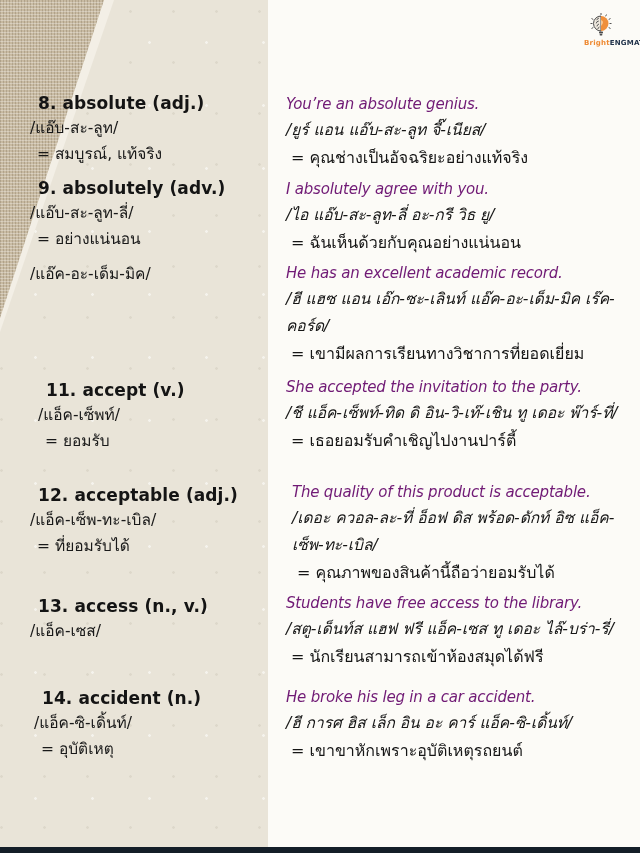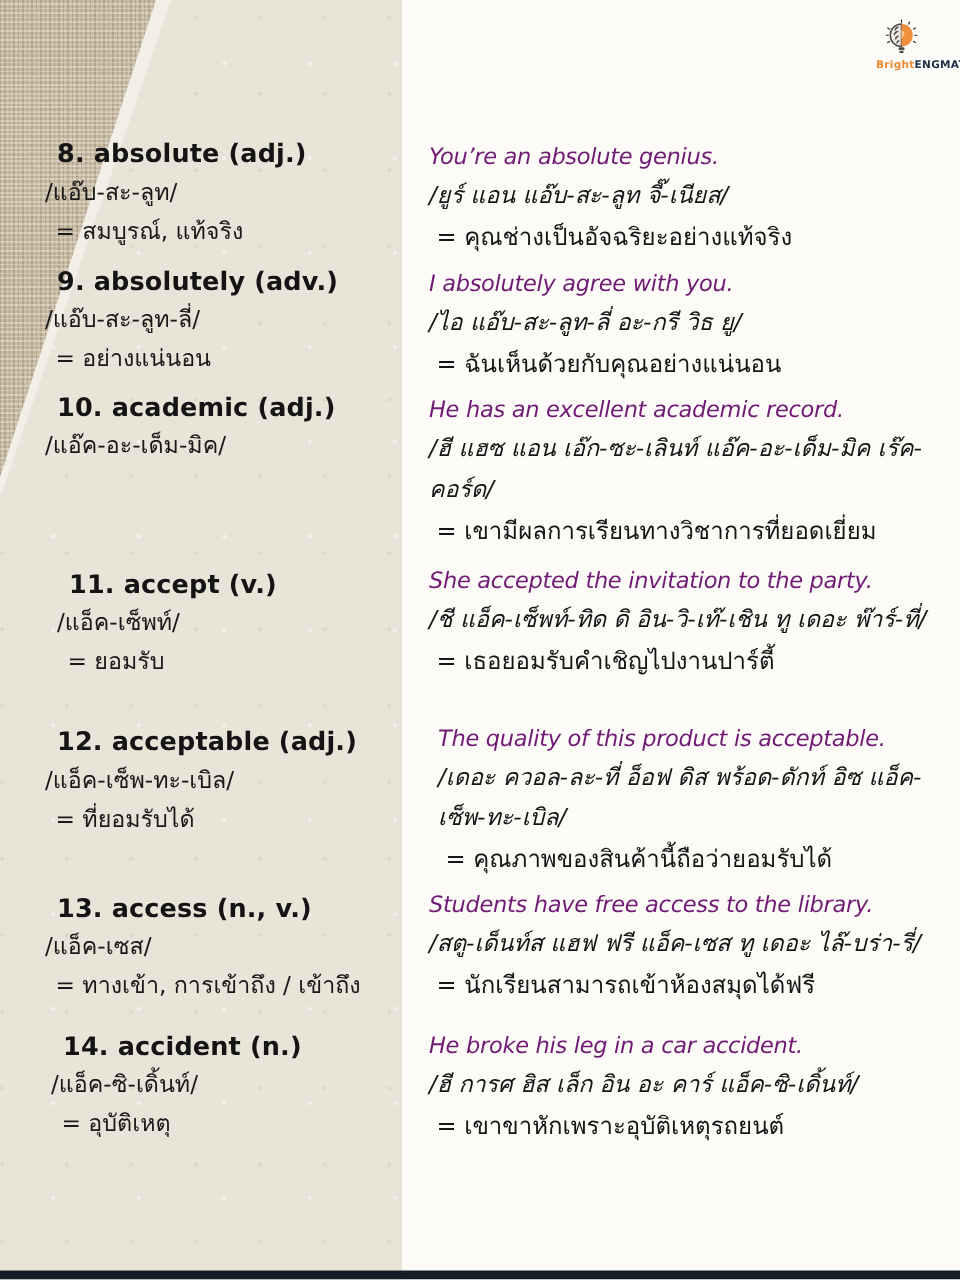--- a/index.html
+++ b/index.html
@@ -116,21 +116,20 @@
   <div class="pron">/แอ๊บ-สะ-ลูท-ลี่/</div>
   <div class="meaning">= อย่างแน่นอน</div>
 </div>
 <div class="entry-right" style="top:178px">
   <div class="example">I absolutely agree with you.</div>
   <div class="ex-pron">/ไอ แอ๊บ-สะ-ลูท-ลี่ อะ-กรี วิธ ยู/</div>
   <div class="ex-meaning">= ฉันเห็นด้วยกับคุณอย่างแน่นอน</div>
 </div>
 
 <div class="entry-left" style="top:261px">
-  <div class="term">10. academic (adj.)</div>
   <div class="pron">/แอ๊ค-อะ-เด็ม-มิค/</div>
 </div>
 <div class="entry-right" style="top:262px">
   <div class="example">He has an excellent academic record.</div>
   <div class="ex-pron">/ฮี แฮซ แอน เอ๊ก-ซะ-เลินท์ แอ๊ค-อะ-เด็ม-มิค เร๊ค-คอร์ด/</div>
   <div class="ex-meaning">= เขามีผลการเรียนทางวิชาการที่ยอดเยี่ยม</div>
 </div>
 
 <div class="entry-left" style="top:379px;left:38px">
   <div class="term">11. accept (v.)</div>
@@ -150,21 +149,20 @@
 </div>
 <div class="entry-right" style="top:481px;left:292px;width:344px">
   <div class="example">The quality of this product is acceptable.</div>
   <div class="ex-pron">/เดอะ ควอล-ละ-ที่ อ็อฟ ดิส พร้อด-ดักท์ อิซ แอ็ค-เซ็พ-ทะ-เบิล/</div>
   <div class="ex-meaning">= คุณภาพของสินค้านี้ถือว่ายอมรับได้</div>
 </div>
 
 <div class="entry-left" style="top:595px">
   <div class="term">13. access (n., v.)</div>
   <div class="pron">/แอ็ค-เซส/</div>
-  <div class="meaning">= ทางเข้า, การเข้าถึง / เข้าถึง</div>
 </div>
 <div class="entry-right" style="top:592px">
   <div class="example">Students have free access to the library.</div>
   <div class="ex-pron">/สตู-เด็นท์ส แฮฟ ฟรี แอ็ค-เซส ทู เดอะ ไล๊-บร่า-รี่/</div>
   <div class="ex-meaning">= นักเรียนสามารถเข้าห้องสมุดได้ฟรี</div>
 </div>
 
 <div class="entry-left" style="top:687px;left:34px">
   <div class="term">14. accident (n.)</div>
   <div class="pron">/แอ็ค-ซิ-เดิ้นท์/</div>

